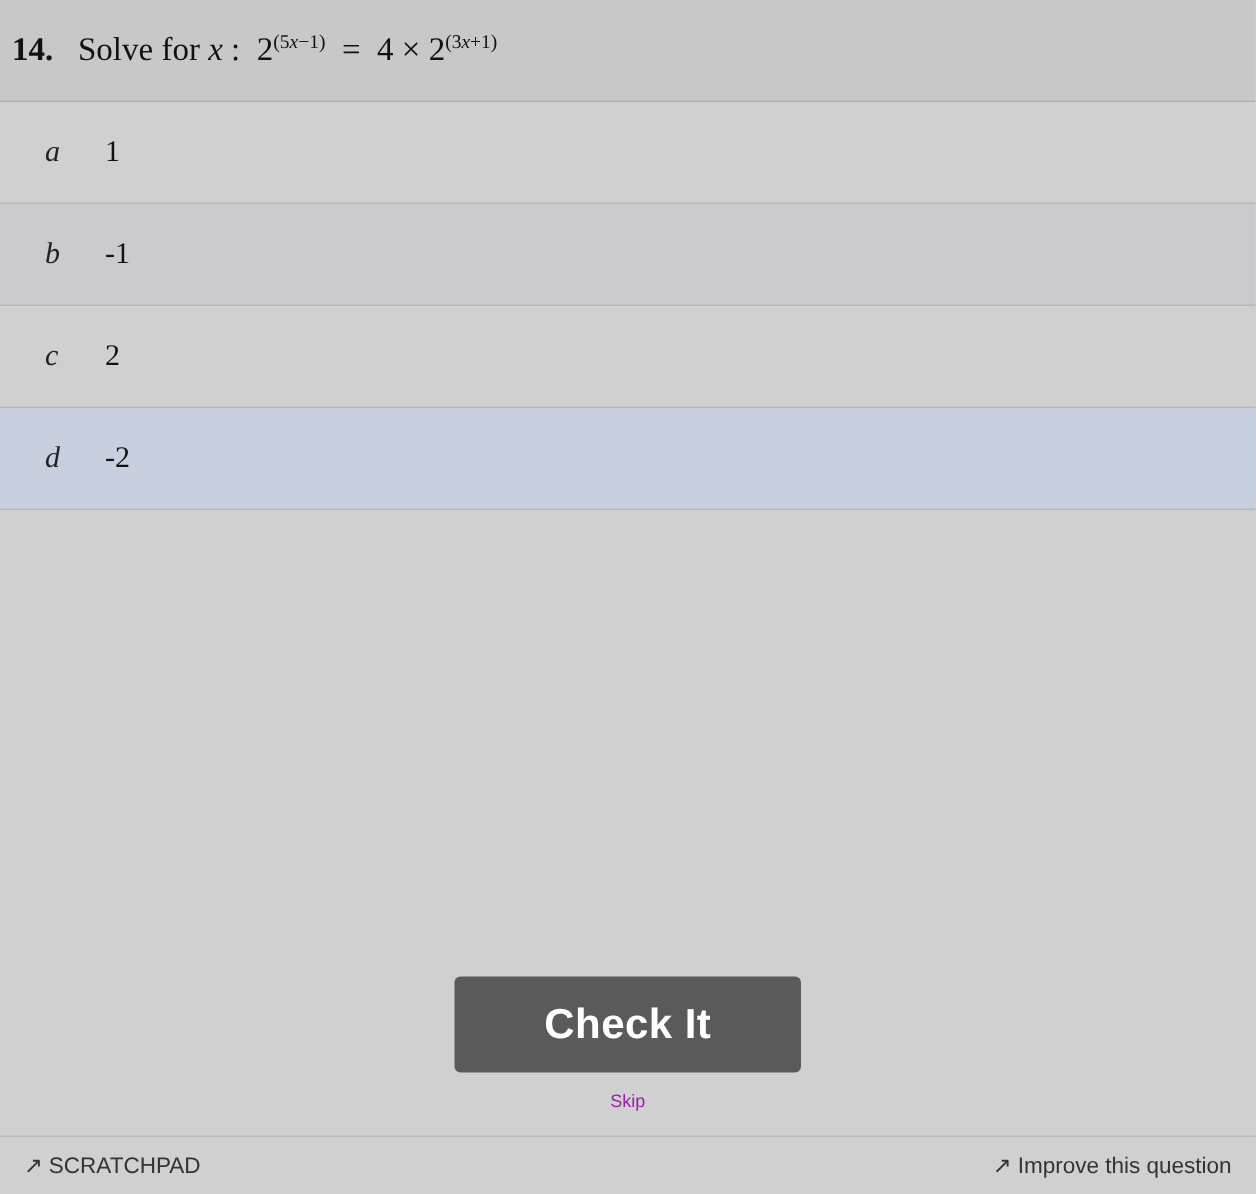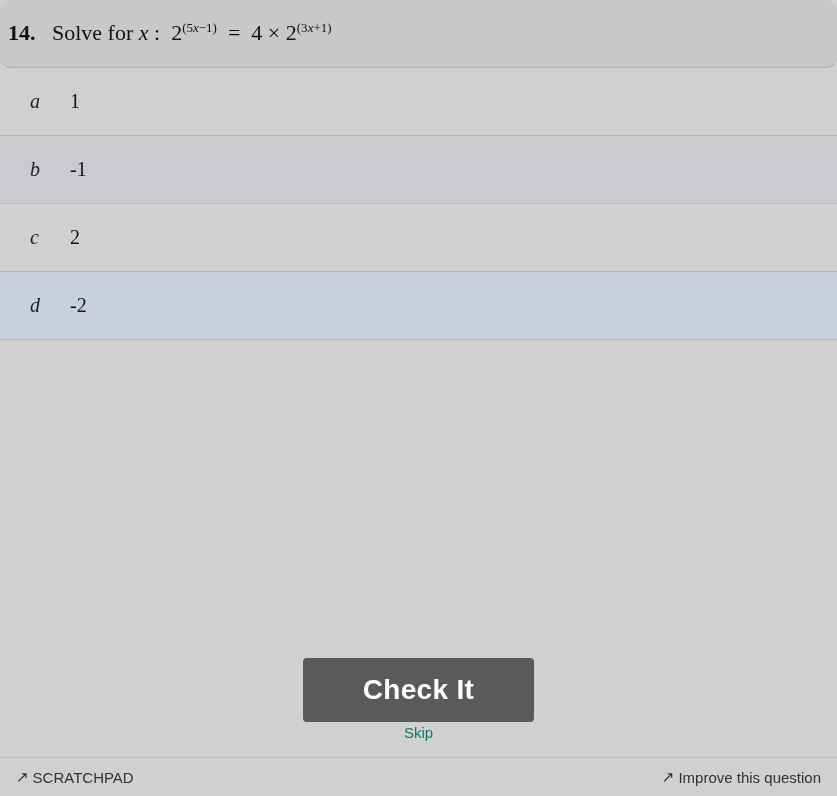--- a/index.html
+++ b/index.html
@@ -22,21 +22,20 @@
       height: 796px;
       background-color: #d0d0d0;
       display: flex;
       flex-direction: column;
     }
 
     .question-header {
       background-color: #c8c8c8;
       padding: 18px 20px 18px 8px;
       border-bottom: 1px solid #b0b0b0;
-      border-radius: 11px;
     }
 
     .question-text {
       font-size: 22px;
       font-weight: normal;
       color: #111;
       line-height: 1.4;
     }
 
     .question-number {
@@ -102,23 +101,23 @@
       padding: 16px 60px;
       font-size: 28px;
       font-weight: bold;
       cursor: pointer;
       border-radius: 4px;
       font-family: Arial, sans-serif;
       letter-spacing: 0.3px;
     }
 
     .skip-link {
-      margin-top: 2px;
-      font-size: 15px;
-      color: #0f766e;
+      margin-top: 12px;
+      font-size: 12px;
+      color: #a21caf;
       cursor: pointer;
       font-family: Arial, sans-serif;
       text-decoration: none;
     }
 
     .footer {
       display: flex;
       justify-content: space-between;
       align-items: center;
       padding: 10px 16px;

